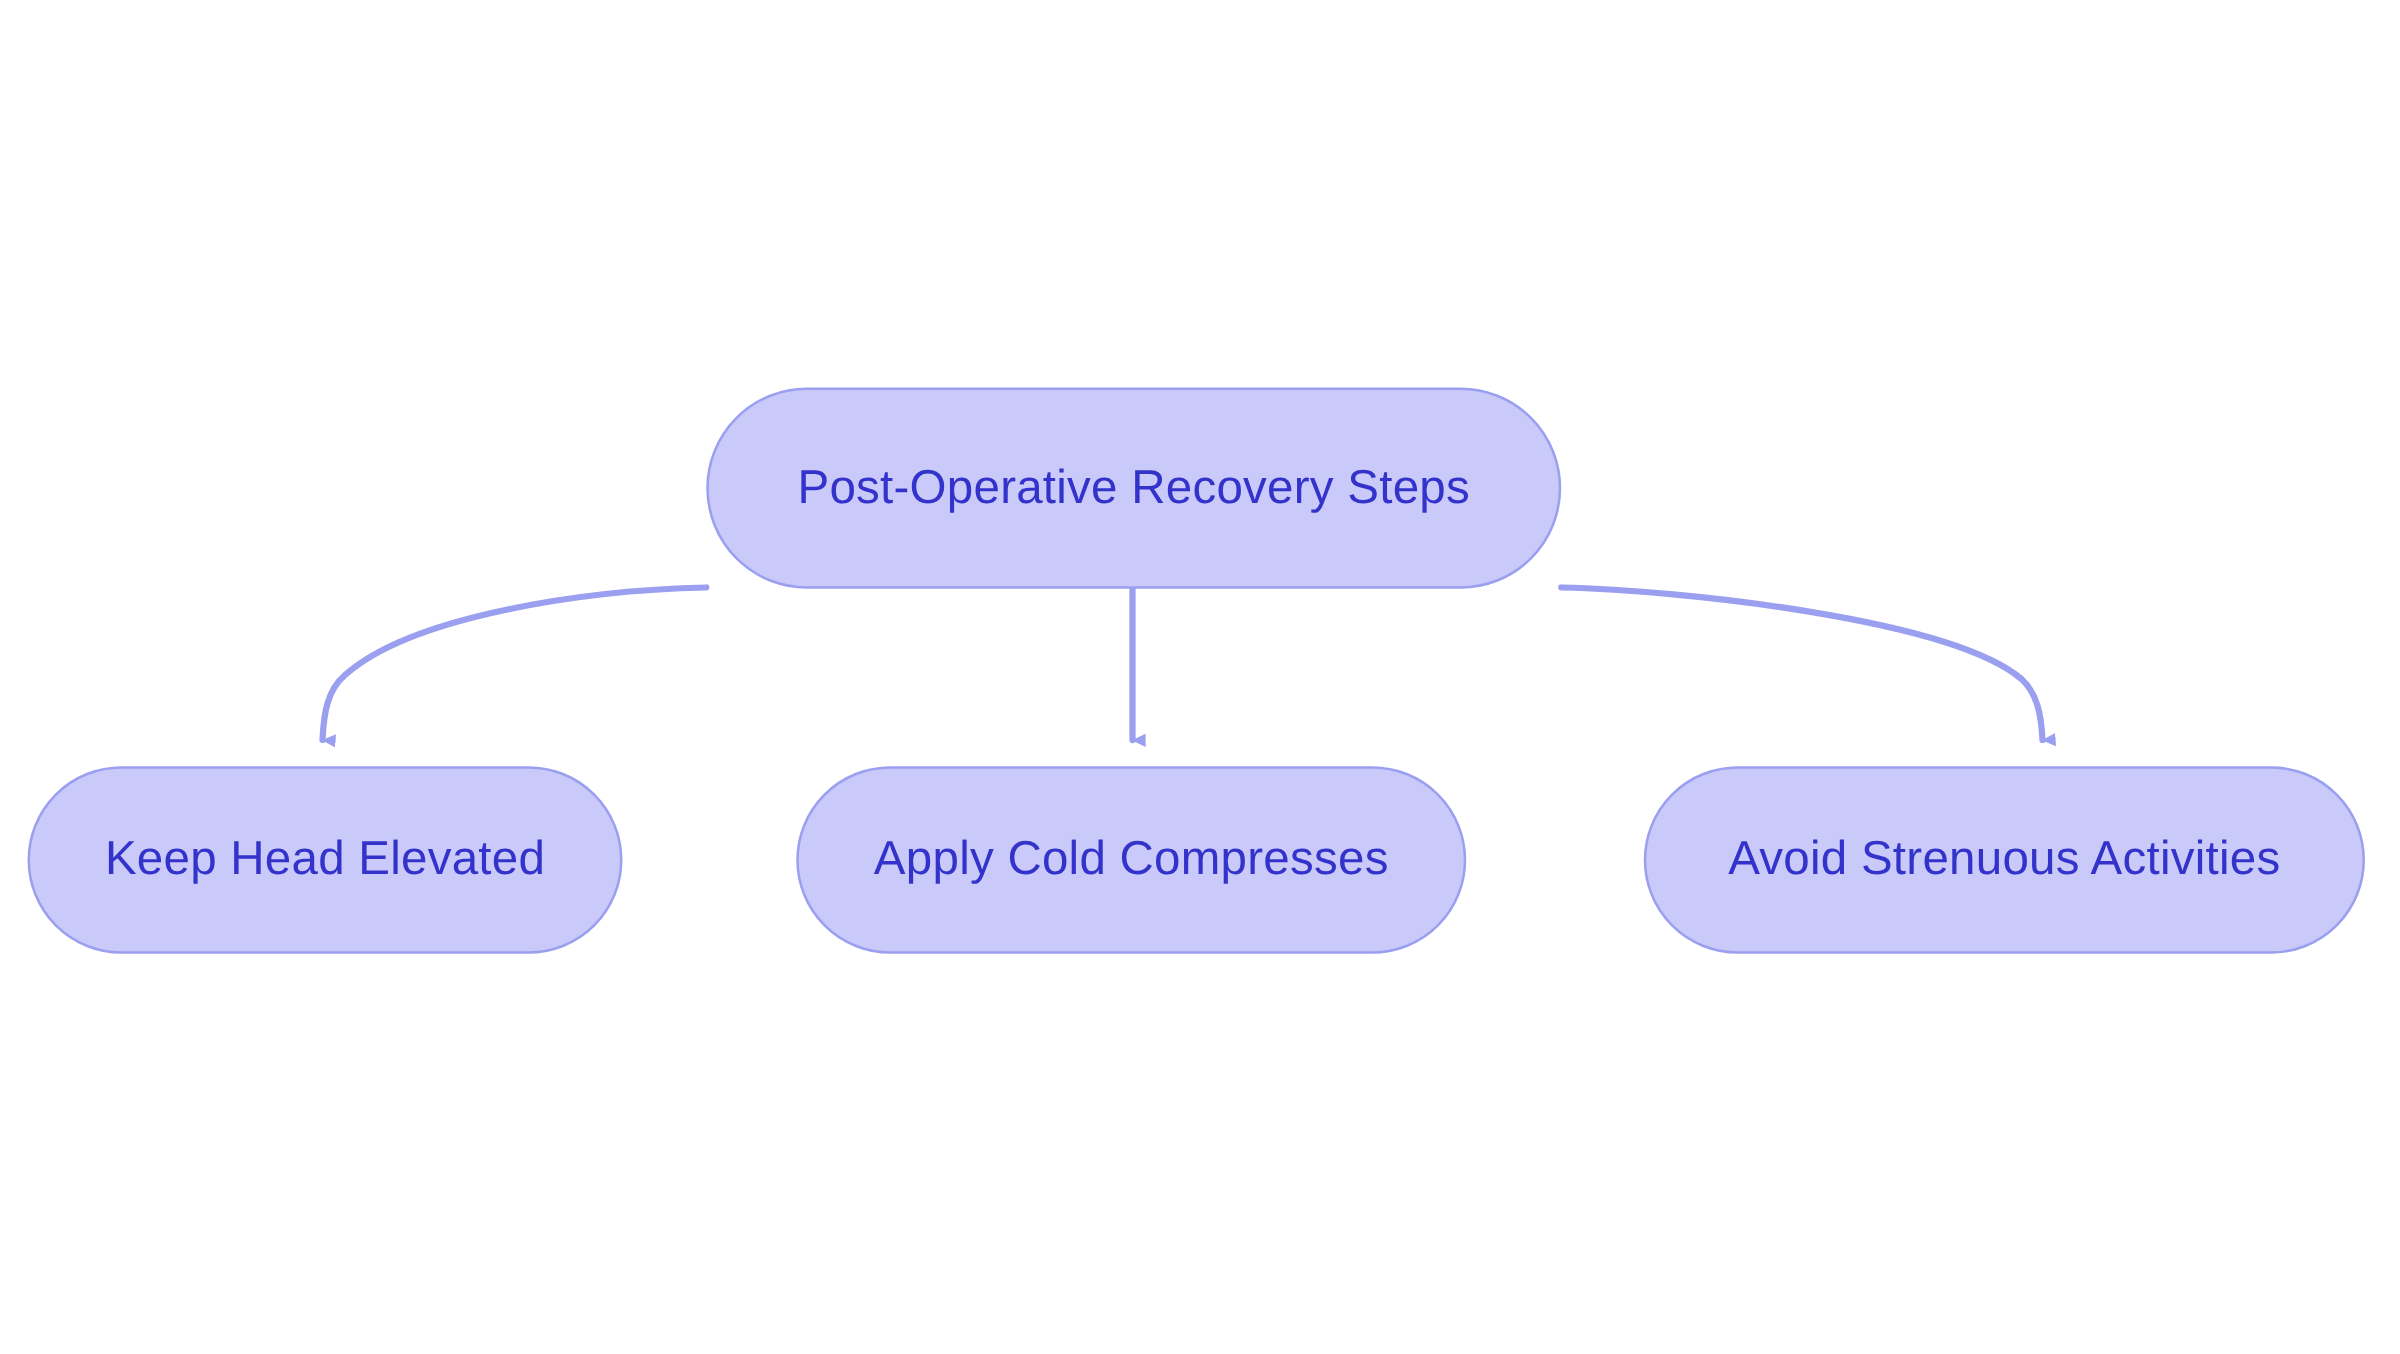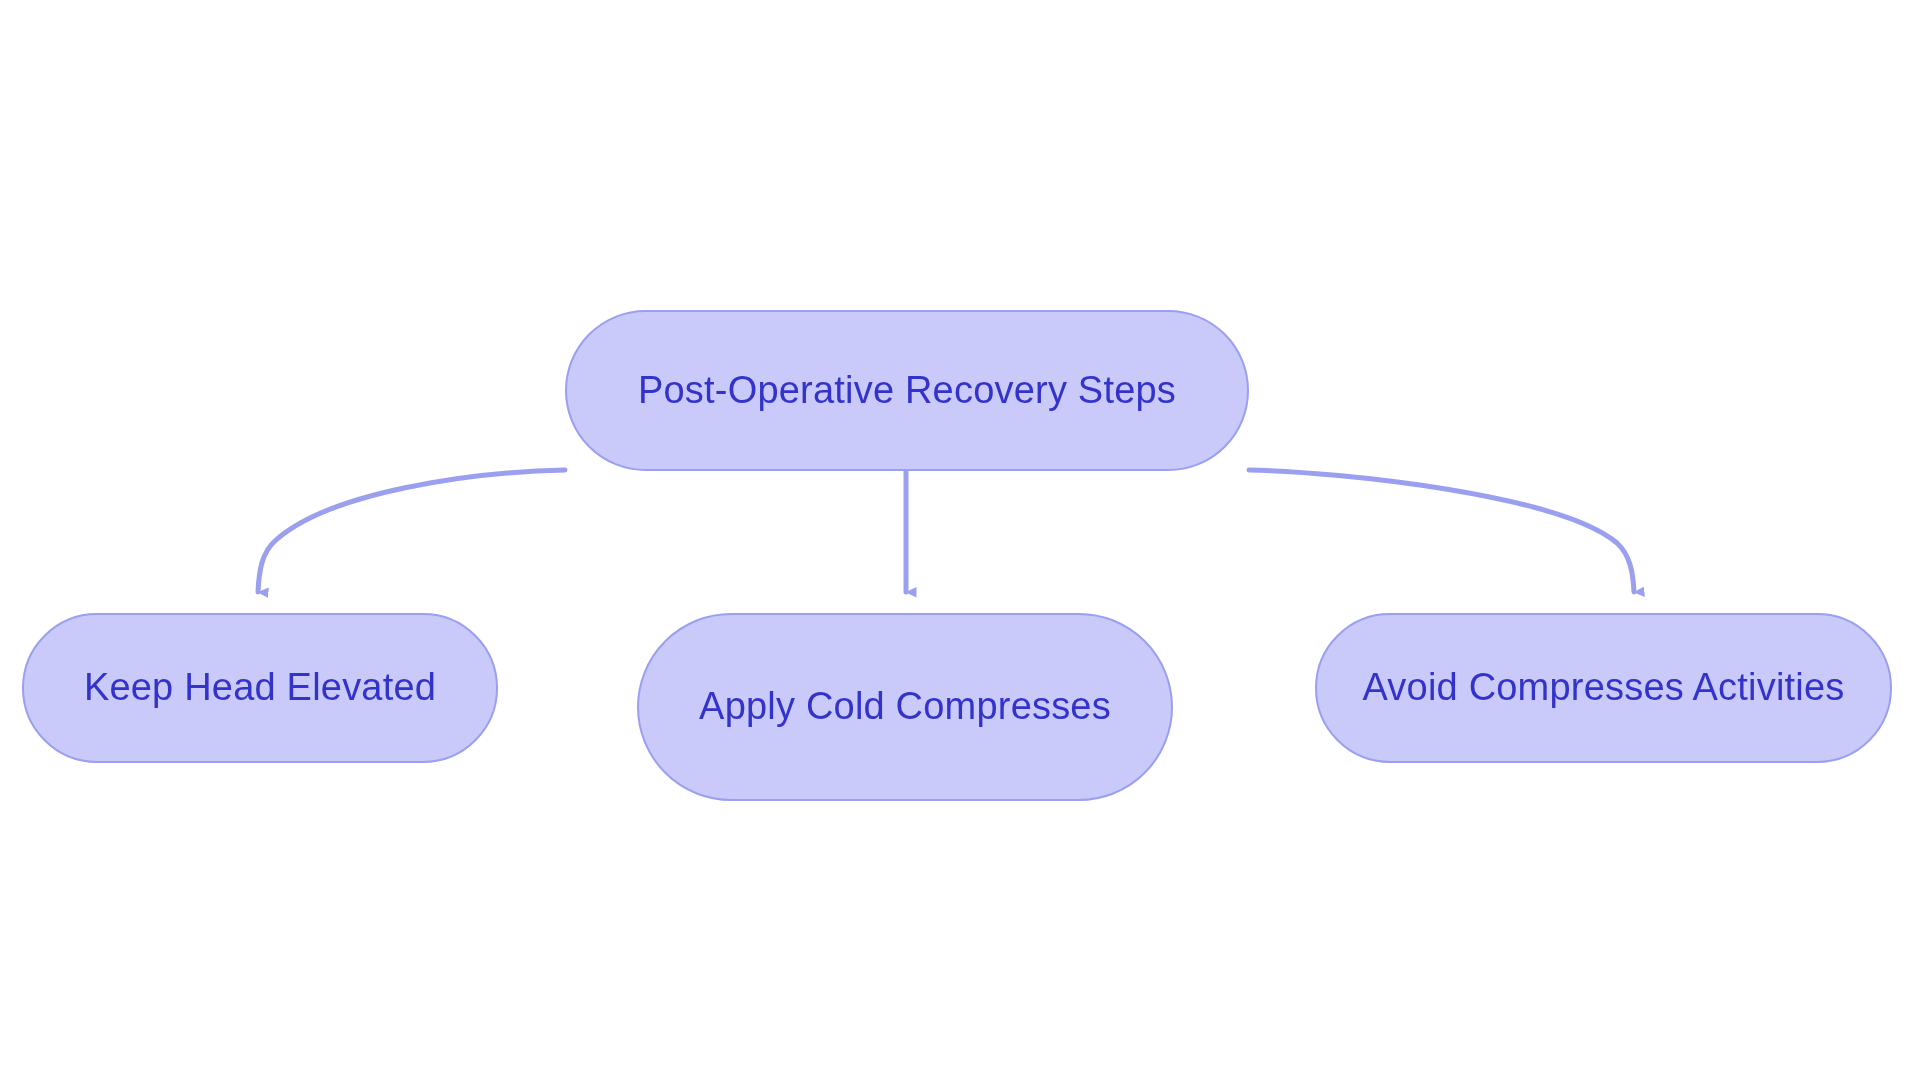--- a/index.html
+++ b/index.html
@@ -63,21 +63,21 @@
     top: 613px;
     width: 476px;
     height: 150px;
     font-size: 38px;
   }
   #node-child-0 .node-label { font-size: 38px; }
   #node-child-1 {
     left: 637px;
     top: 613px;
     width: 536px;
-    height: 188px;
+    height: 150px;
     font-size: 38px;
   }
   #node-child-1 .node-label { font-size: 38px; }
   #node-child-2 {
     left: 1315px;
     top: 613px;
     width: 577px;
     height: 150px;
     font-size: 38px;
   }
@@ -108,16 +108,16 @@
 
   <div class="flow-node" id="node-child-0">
     <span class="node-label">Keep Head Elevated</span>
   </div>
 
   <div class="flow-node" id="node-child-1">
     <span class="node-label">Apply Cold Compresses</span>
   </div>
 
   <div class="flow-node" id="node-child-2">
-    <span class="node-label">Avoid Compresses Activities</span>
+    <span class="node-label">Avoid Strenuous Activities</span>
   </div>
 
 </div>
 
 </body></html>

